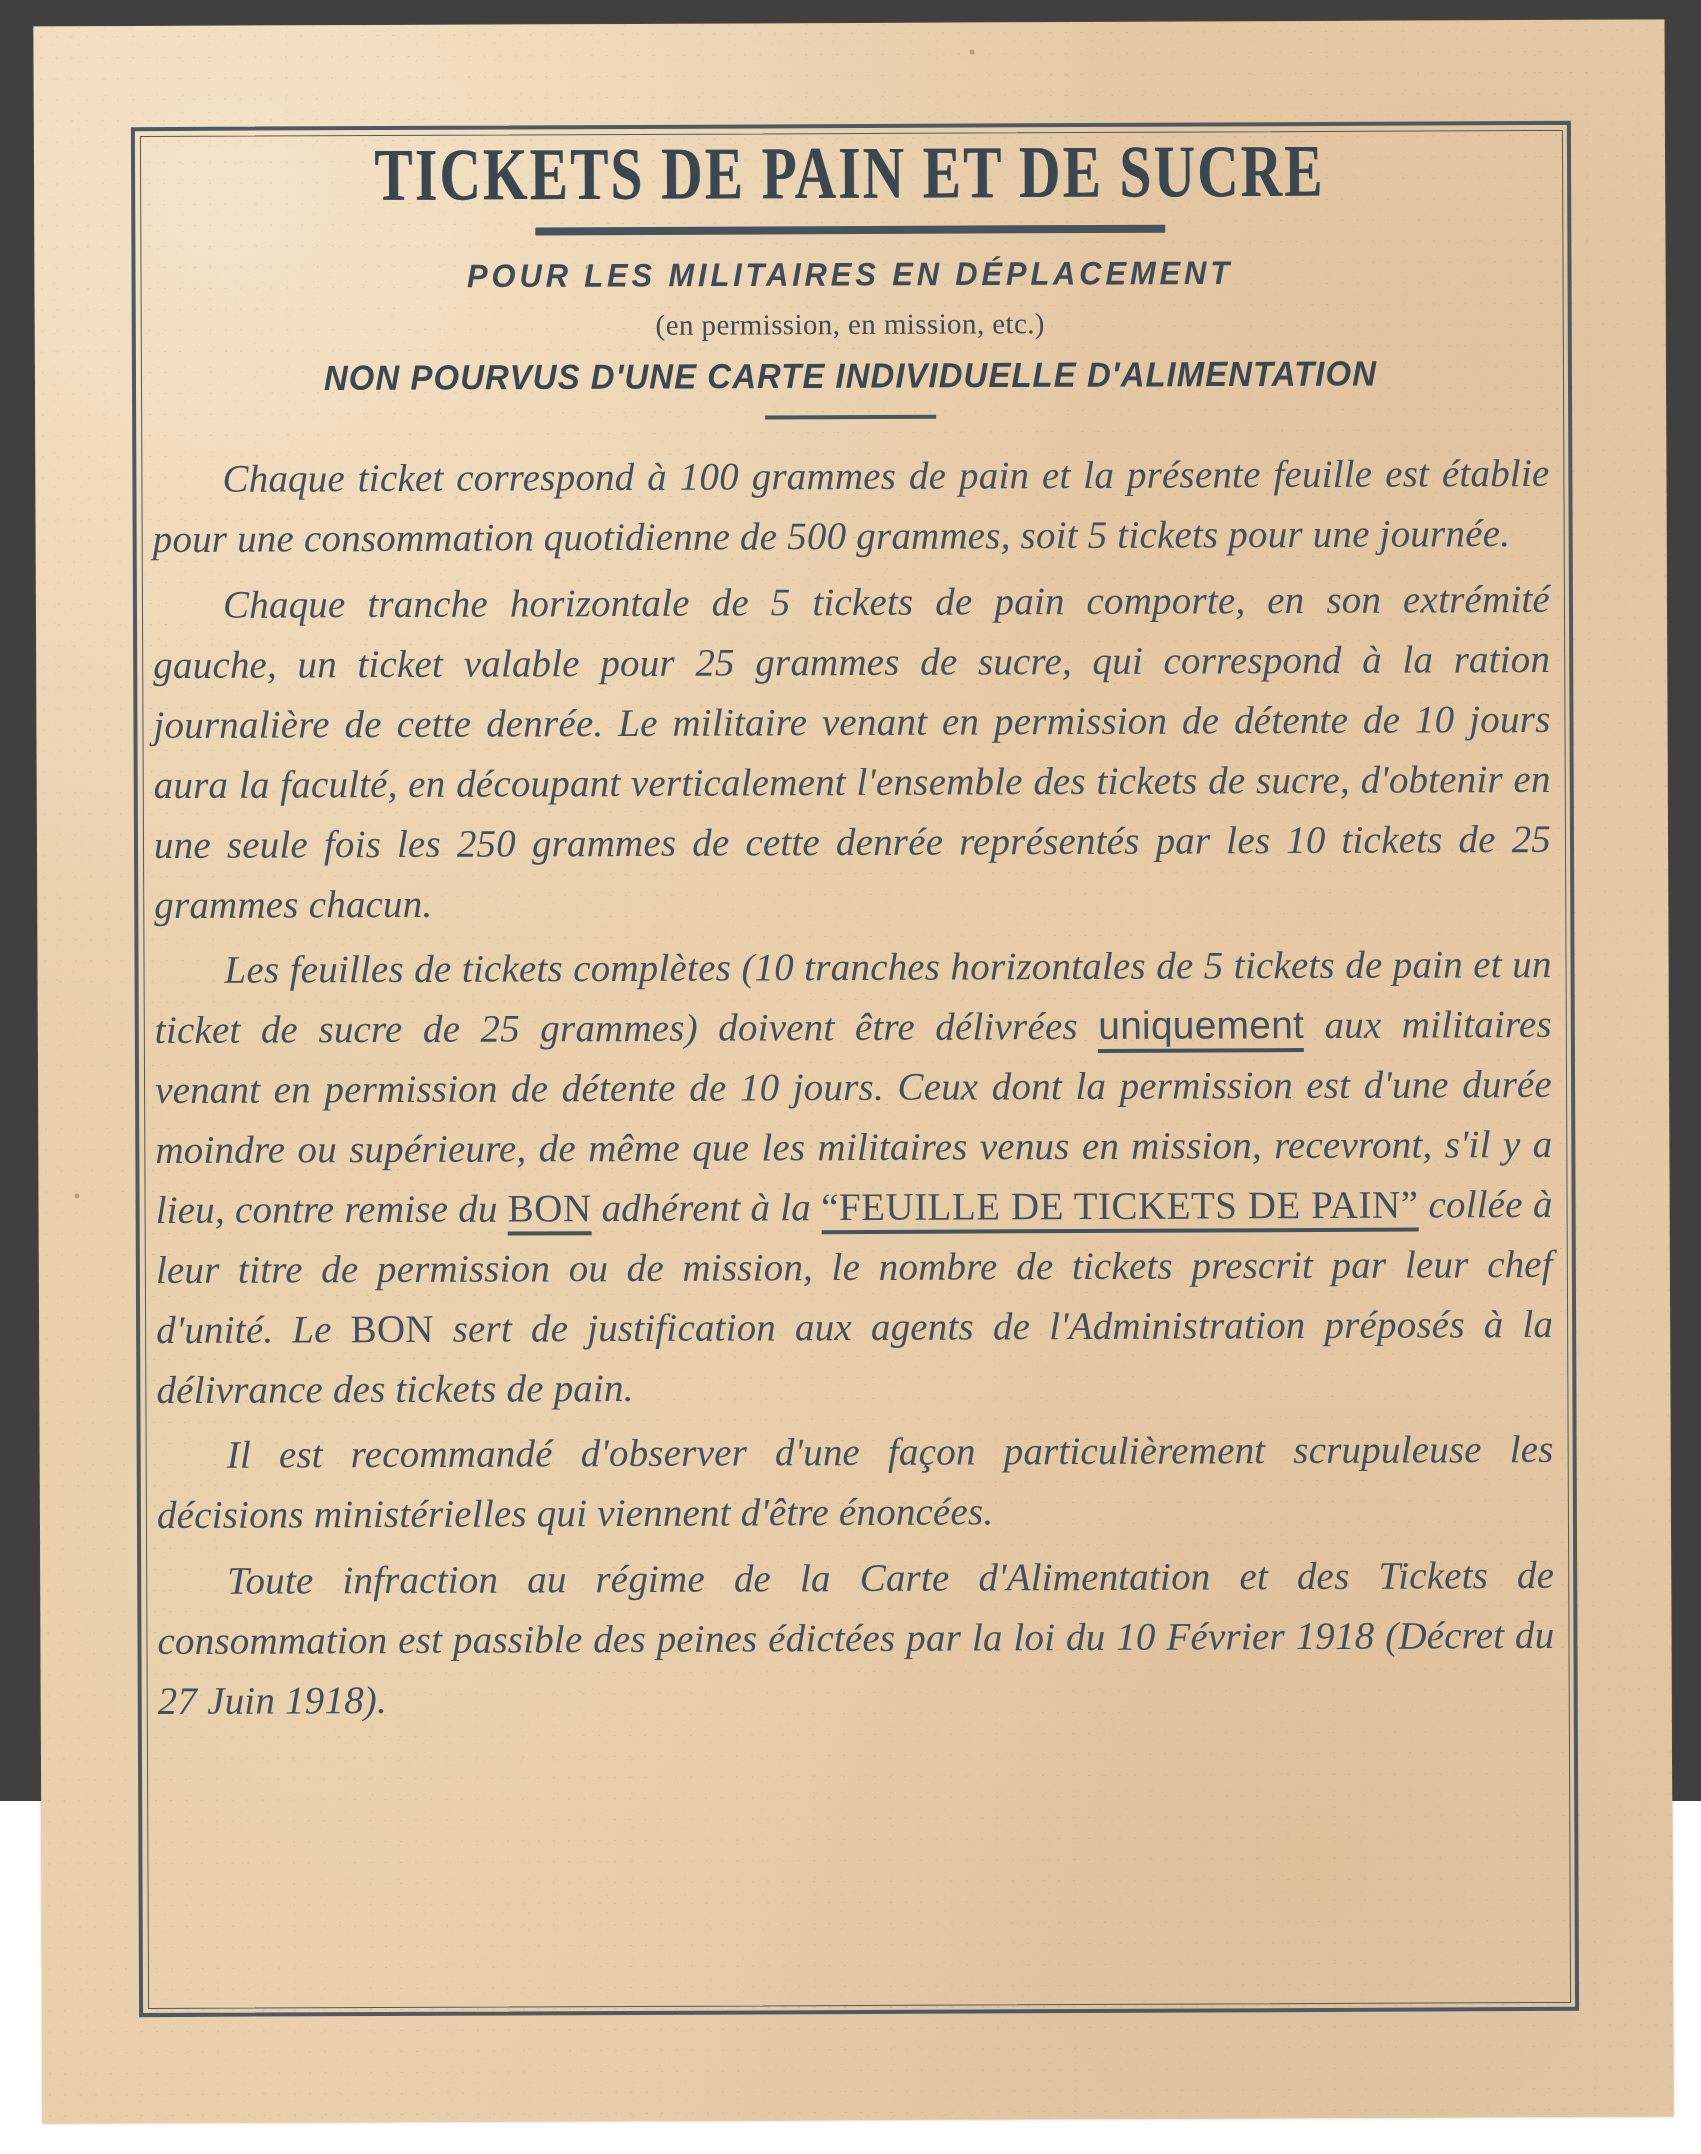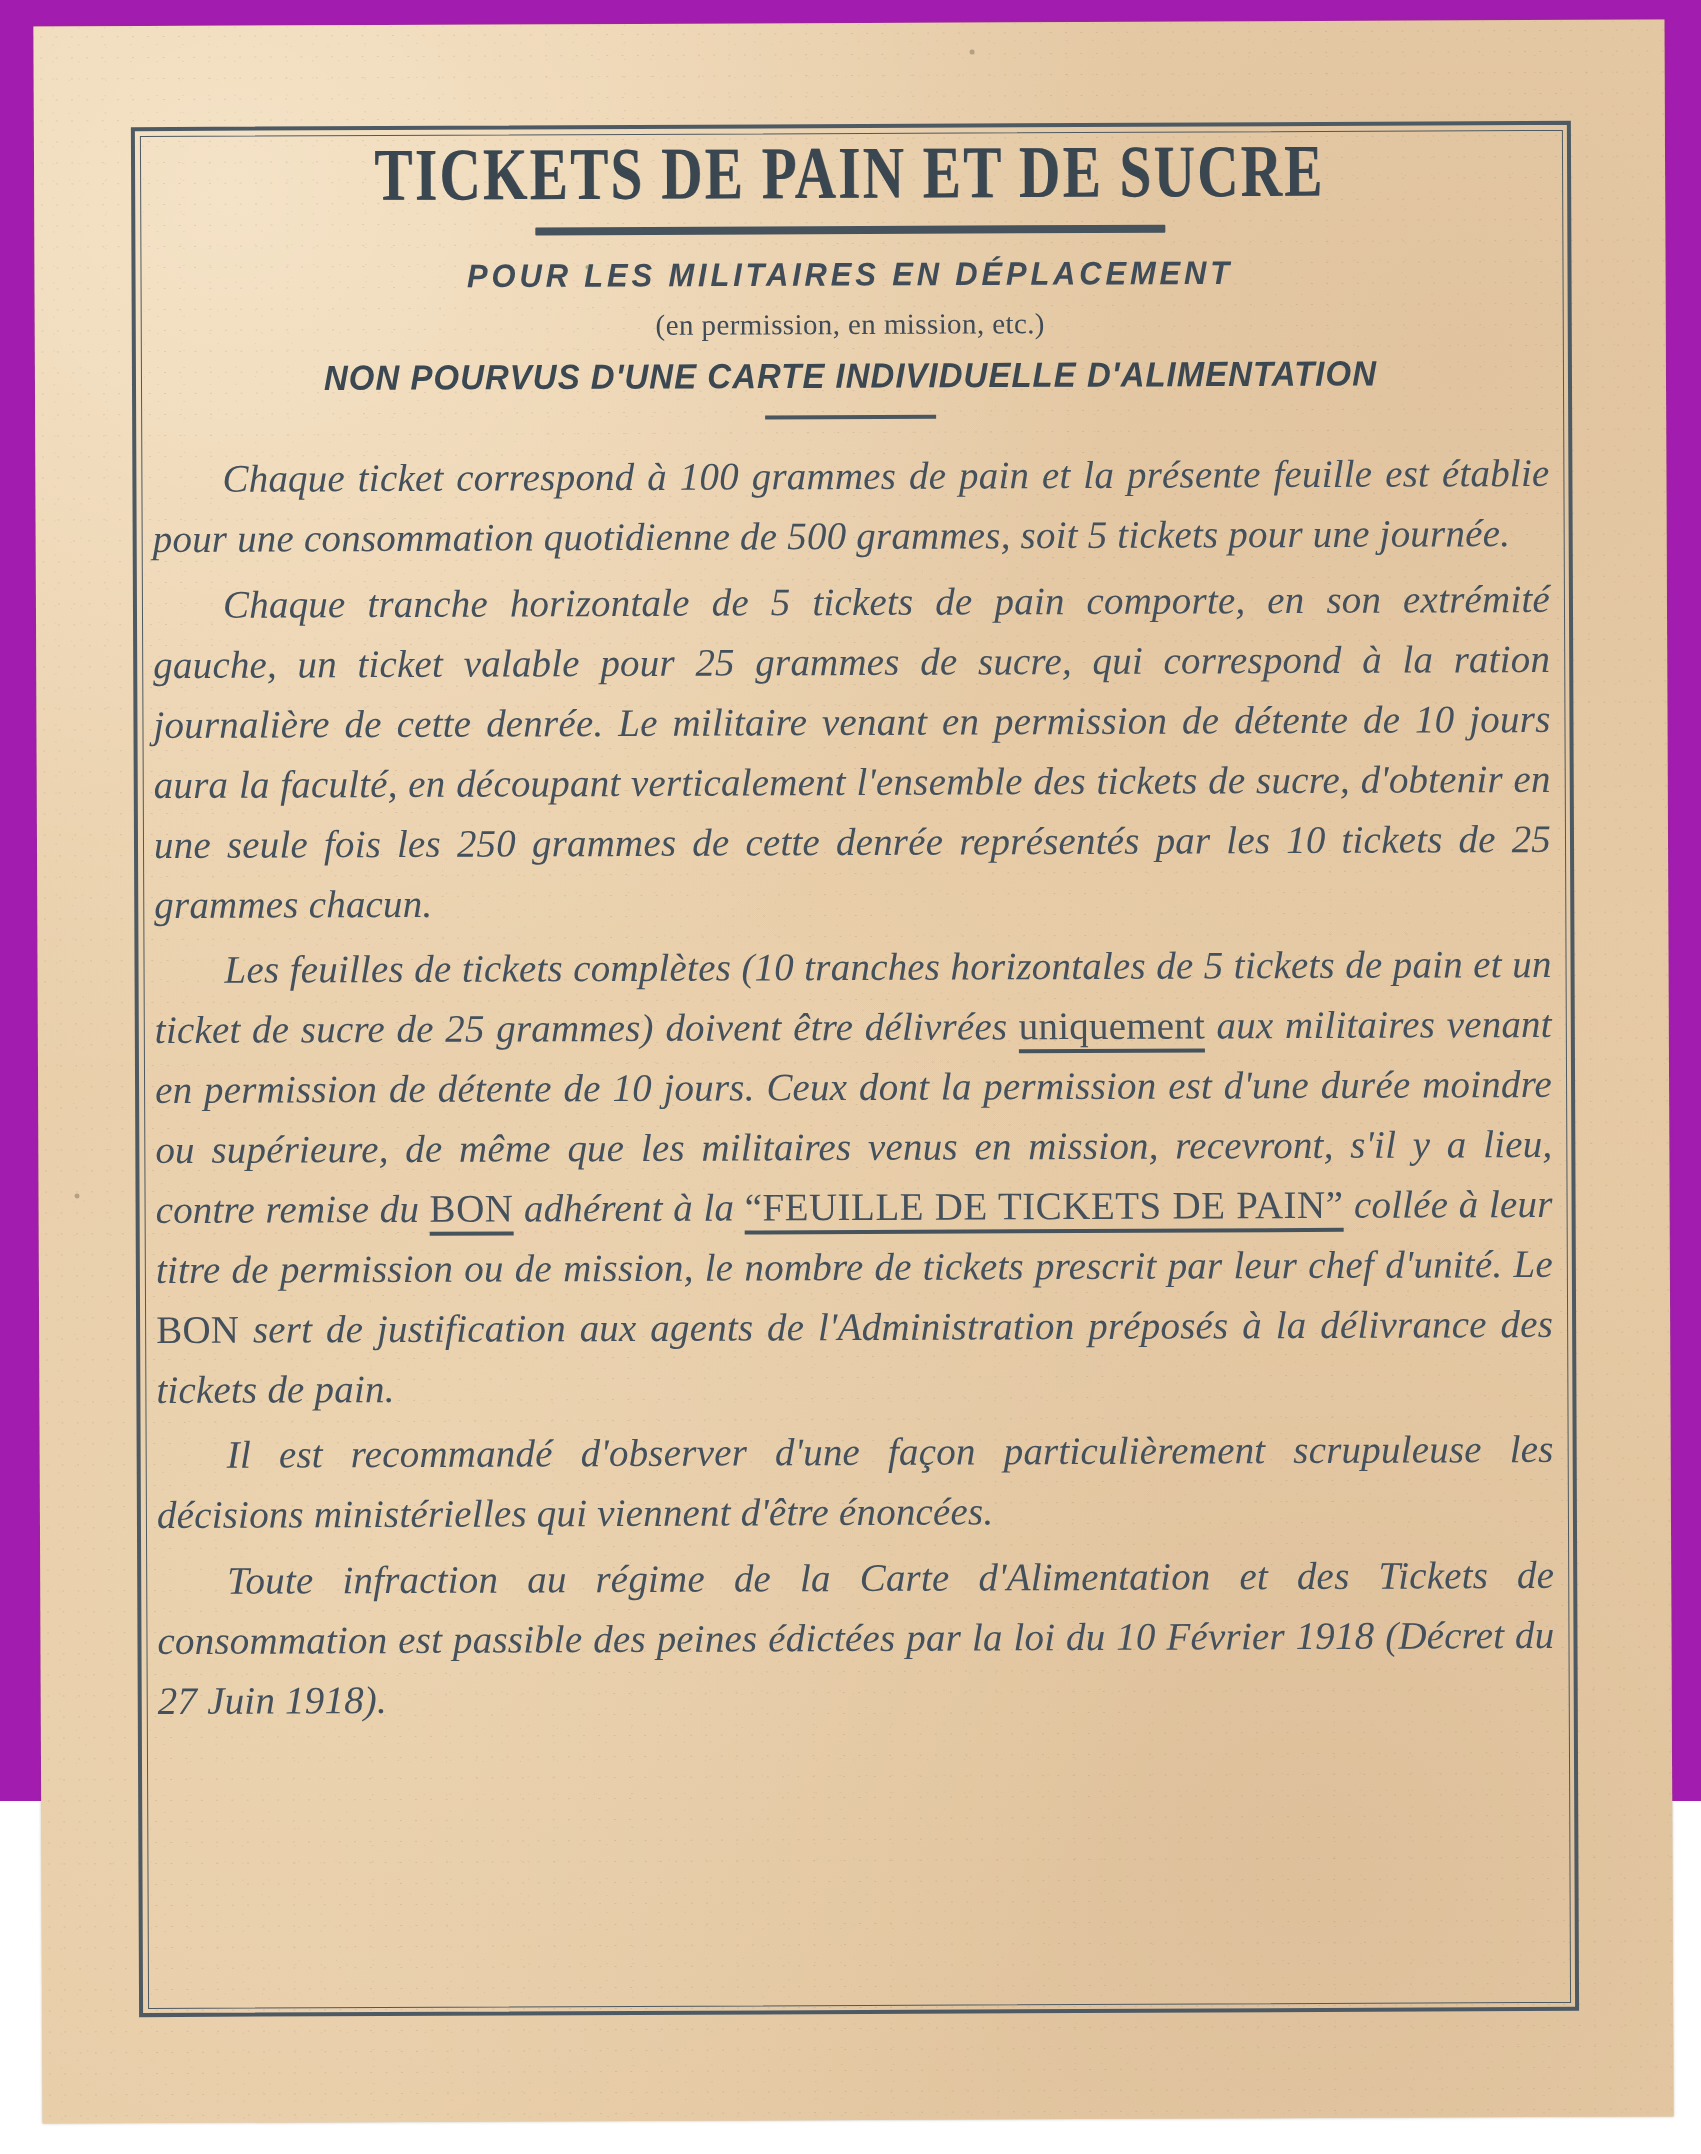--- a/index.html
+++ b/index.html
@@ -13,21 +13,21 @@
     height: 2155px;
     overflow: hidden;
     font-family: "Liberation Serif", serif;
   }
 
   
   #scan-bed {
     position: relative;
     width: 1701px;
     height: 1801px;
-    background: #a21caf;
+    background: #404040;
   }
 
   
   #paper {
     position: absolute;
     left: 38px;
     top: 23.4px;
     width: 1631px;
     height: 2097px;
     background: #e8cda8;
@@ -168,21 +168,21 @@
 
   #body-text p {
     margin: 0 0 5.4px 0;
     text-indent: 70px;
   }
   #body-text p:last-child { margin-bottom: 0; }
 
   
   .emph-roman {
     font-style: normal;
-    font-family: Liberation Serif, serif;
+    font-family: Liberation Sans, sans-serif;
     border-bottom: 4.5px solid #46525c;
     padding-bottom: 1.8px;
   }
   .emph-caps {
     font-style: normal;
     font-family: "Liberation Serif", serif;
     letter-spacing: 0.5px;
     border-bottom: 4.5px solid #46525c;
     padding-bottom: 1.8px;
   }

